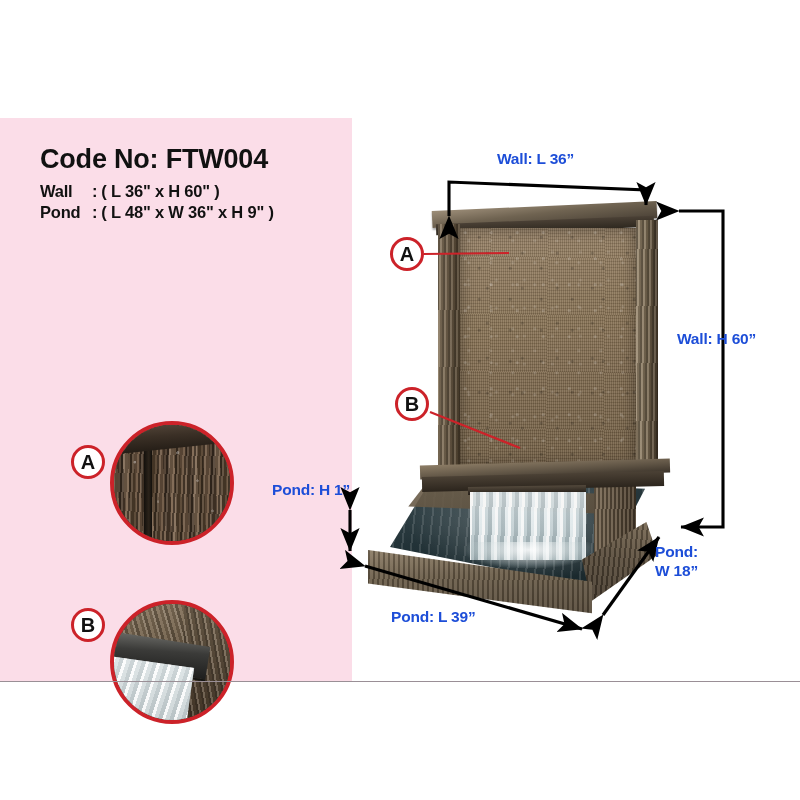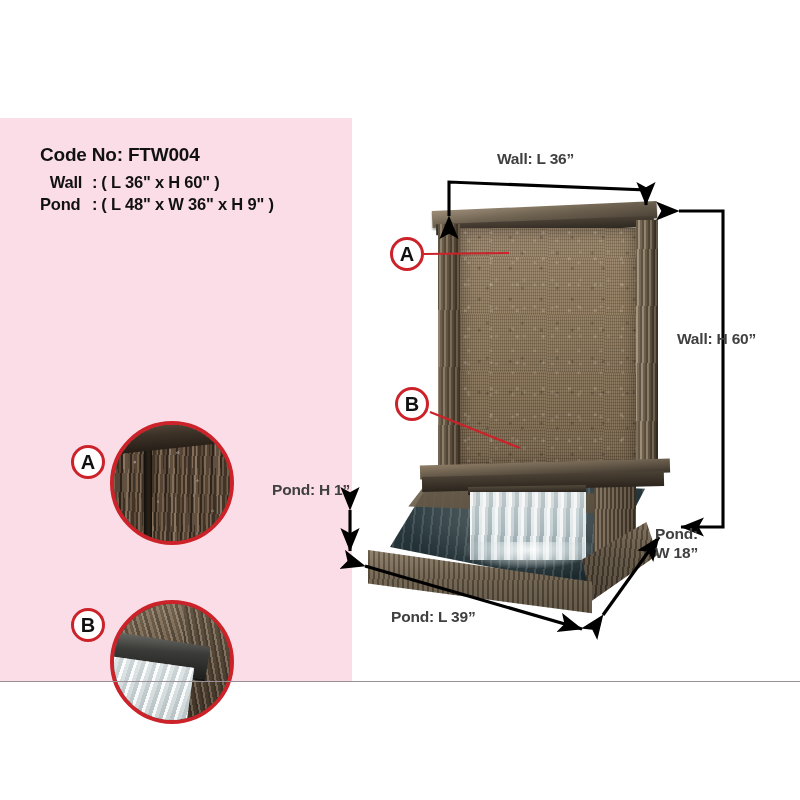--- a/index.html
+++ b/index.html
@@ -23,31 +23,31 @@
     width: 352px; height: 563px;
     background: #fbdde8;
   }
 
   #spec-block {
     position: absolute;
     left: 40px; top: 27px;
     width: 300px;
   }
   #code-line {
-    font-size: 19px; font-weight: bold; color: #111111;
+    font-size: 27px; font-weight: bold; color: #111111;
     letter-spacing: -0.2px; line-height: 1.1;
     white-space: nowrap;
   }
   .spec-row {
     display: flex; align-items: baseline;
     font-size: 16.5px; font-weight: bold; color: #111111;
     line-height: 1.32; letter-spacing: -0.2px;
     white-space: nowrap;
   }
-  #spec-wall { margin-top: 6px; text-align: center; }
+  #spec-wall { margin-top: 6px; }
   .spec-key { display: inline-block; width: 52px; }
   .spec-sep { margin-right: 4px; }
 
   
   .badge {
     position: absolute;
     width: 34px; height: 34px;
     border-radius: 50%;
     background: #ffffff;
     border: 3px solid #cc2229;
@@ -264,28 +264,28 @@
     position: absolute; left: 44px; top: 338px; width: 238px; height: 92px;
     background: linear-gradient(170deg,#6d5f4b,#463a2c);
     clip-path: polygon(12% 0%, 98% 7%, 88% 28%, 6% 20%);
     opacity: .9;
   }
 
   
   #dims { position: absolute; inset: 0; pointer-events: none; }
   .dimtext {
     position: absolute;
-    font-size: 15.5px; font-weight: bold; color: #404040;
+    font-size: 15.5px; font-weight: bold; color: #1d4ed8;
     letter-spacing: -0.2px; white-space: nowrap; line-height: 1.2;
   }
   #dim-wall-l { left: 497px; top: 150px; }
   #dim-wall-h { left: 677px; top: 330px; }
   #dim-pond-h { left: 272px; top: 481px; }
   #dim-pond-l { left: 391px; top: 608px; }
-  #dim-pond-w { left: 655px; top: 525px; text-align: center; }
+  #dim-pond-w { left: 655px; top: 543px; text-align: center; }
 
   
   #badge-a-main { left: 390px; top: 237px; }
   #badge-b-main { left: 395px; top: 387px; }
   #badge-a-left { left: 71px;  top: 327px; }
   #badge-b-left { left: 71px;  top: 490px; }
 
   #bottom-rule {
     position: absolute; left: 0; top: 681px; width: 800px; height: 1px;
     background: #9a8f96;

